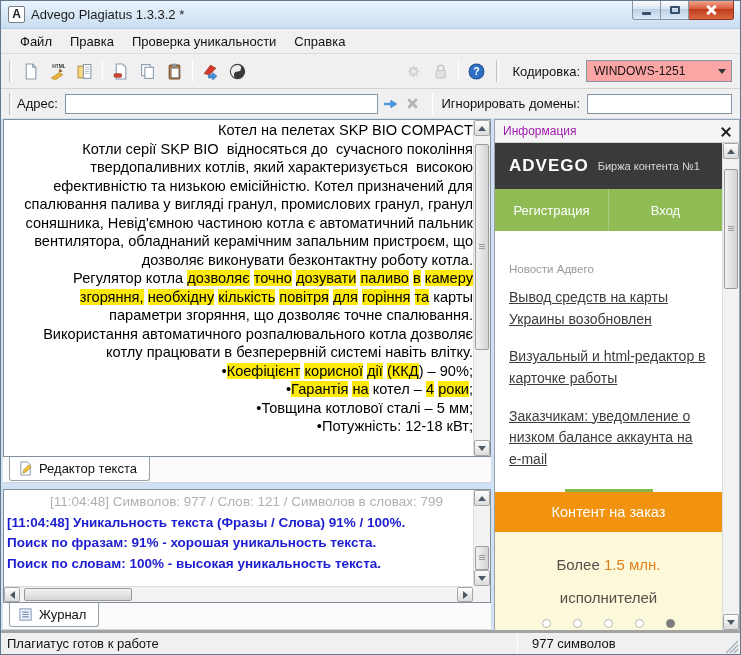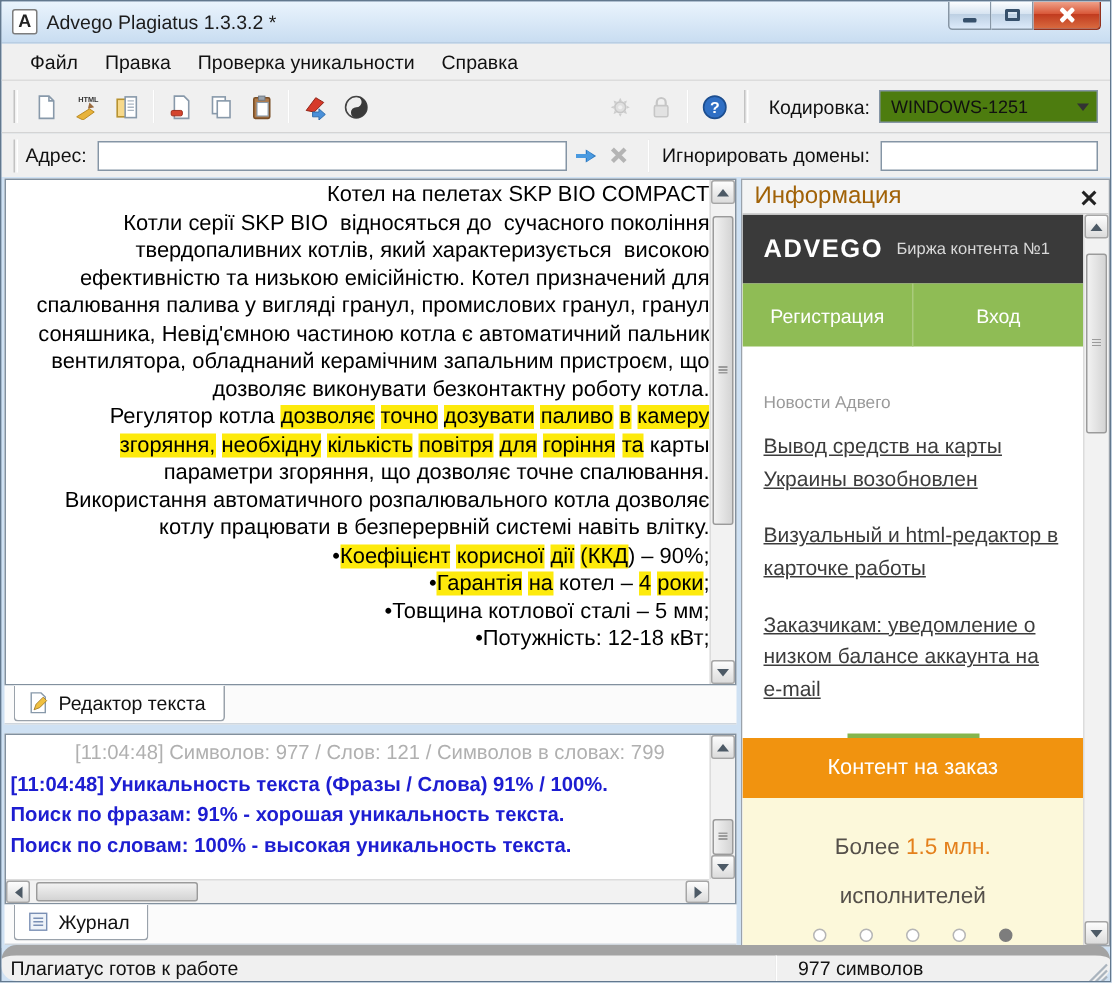--- a/index.html
+++ b/index.html
@@ -51,21 +51,21 @@
     padding:0 8px; border-bottom:1px solid #d4d4d4;
   }
   .grip { width:3px; height:22px; border-left:1px solid #c2c2c2; border-right:1px solid #fff; margin:0 5px 0 0; }
   .tbtn { width:27px; height:26px; display:flex; align-items:center; justify-content:center; }
   .tbtn svg { width:17px; height:17px; }
   .tsep { width:1px; height:22px; background:#c5c5c5; border-right:1px solid #fff; margin:0 4px; }
   .tspacer { flex:1; }
   .disabled { opacity:.4; filter:grayscale(1); }
   .enc-label { font-size:13px; color:#111; margin:0 6px 0 8px; }
   .combo {
-    width:146px; height:22px; background:#4d7c0f; border:1px solid #8595a5;
+    width:146px; height:22px; background:#fca5a5; border:1px solid #8595a5;
     display:flex; align-items:center; justify-content:space-between;
     font-size:12px; color:#111; padding:0 5px 0 7px;
   }
   .tri-dn { width:0; height:0; border-left:4px solid transparent; border-right:4px solid transparent; border-top:5px solid #333; }
   
   .addressbar { height:29px; background:#f0f0f0; display:flex; align-items:center; padding:0 8px; }
   .addr-label { font-size:13px; color:#111; margin-right:7px; white-space:nowrap; }
   .txt-input { height:20px; border:1px solid #8595a5; background:#fff; font-size:12px; padding:0 4px; font-family:"Liberation Sans",sans-serif; }
   .addr-input { width:325px; }
   .abtn { width:24px; height:22px; display:flex; align-items:center; justify-content:center; }
@@ -107,21 +107,21 @@
   
   .log-pane { left:2px; top:371px; width:488px; height:114px; }
   .log-text { position:absolute; left:0; top:0; right:17px; bottom:16px; padding:2px 0 0 3px; overflow:hidden; }
   .log-line { font-size:13.5px; line-height:20.5px; white-space:nowrap; }
   .log-line.gray { color:var(--log_gray);margin-left:43px; }
   .log-line.blue { color:var(--log_blue); font-weight:bold; }
   .log-pane .vscroll { bottom:16px; }
   
   .panel { position:absolute; left:493px; top:1px; width:246px; height:512px; background:#fff; border:1px solid #9aa2ab; }
   .panel-header { height:23px; background:#f4f4f4; border-bottom:1px solid #d0d0d0; display:flex; align-items:center; justify-content:space-between; padding:0 8px; }
-  .panel-title { font-size:16px; color:#a16207; }
+  .panel-title { font-size:12px; color:#a21caf; }
   .panel-close { position:relative; width:11px; height:11px; }
   .panel-close::before,.panel-close::after { content:""; position:absolute; left:5px; top:0; width:2px; height:12px; background:#222; }
   .panel-close::before { transform:rotate(45deg); } .panel-close::after { transform:rotate(-45deg); }
   .webview { position:absolute; left:0; top:23px; right:17px; bottom:0; overflow:hidden; background:#fff; }
   .panel .vscroll { top:23px; }
   .brand-bar { height:46px; background:var(--brand_dark); display:flex; align-items:center; padding-left:14px; }
   .brand-name { color:#fff; font-size:17px; font-weight:bold; letter-spacing:1px; margin-right:9px; }
   .brand-tag { color:#d9d9d9; font-size:11px; }
   .green-bar { height:42px; background:var(--green); display:flex; }
   .green-btn { flex:1; color:#fff; font-size:13px; display:flex; align-items:center; justify-content:center; }
@@ -132,21 +132,21 @@
   .more-btn { display:block; width:88px; height:36px; margin:18px auto 0 auto; background:var(--green_btn); border:none; color:#fff; font-size:14px; font-family:"Liberation Sans",sans-serif; }
   .banner { height:40px; background:var(--orange); color:#fff; font-size:14.5px; display:flex; align-items:center; justify-content:center; }
   .counter { position:relative; height:98px; background:var(--cream); text-align:center; }
   .counter-line1 { padding-top:24px; font-size:15px; color:#55504a; }
   .counter-line1 .val { color:var(--counter_orange); }
   .counter-line2 { padding-top:16px; font-size:15px; color:#55504a; }
   .dots { position:absolute; left:0; right:0; bottom:2px; display:flex; justify-content:center; gap:22px; }
   .dot { width:9px; height:9px; border-radius:50%; background:#fff; border:1px solid #b5b5b5; }
   .dot.active { background:#7d7d7d; border-color:#7d7d7d; }
   
-  .statusbar { position:absolute; left:0; right:0; bottom:0; height:24px; background:#f0f0f0; border-top:7px solid #a3a3a3; display:flex; align-items:center; font-size:13px; color:#111;border-radius:10px; }
+  .statusbar { position:absolute; left:0; right:0; bottom:0; height:24px; background:#f0f0f0; border-top:3px solid #a3a3a3; display:flex; align-items:center; font-size:13px; color:#111; }
   .status-left { flex:1; padding-left:6px; }
   .status-div { width:1px; height:18px; background:#bcbcbc; border-right:1px solid #fff; }
   .status-right { width:206px; padding-left:14px; }
   .resize-grip { width:16px; height:16px; margin-top:6px; }
 </style>
 </head>
 <body>
 
 <div class="win">
 

